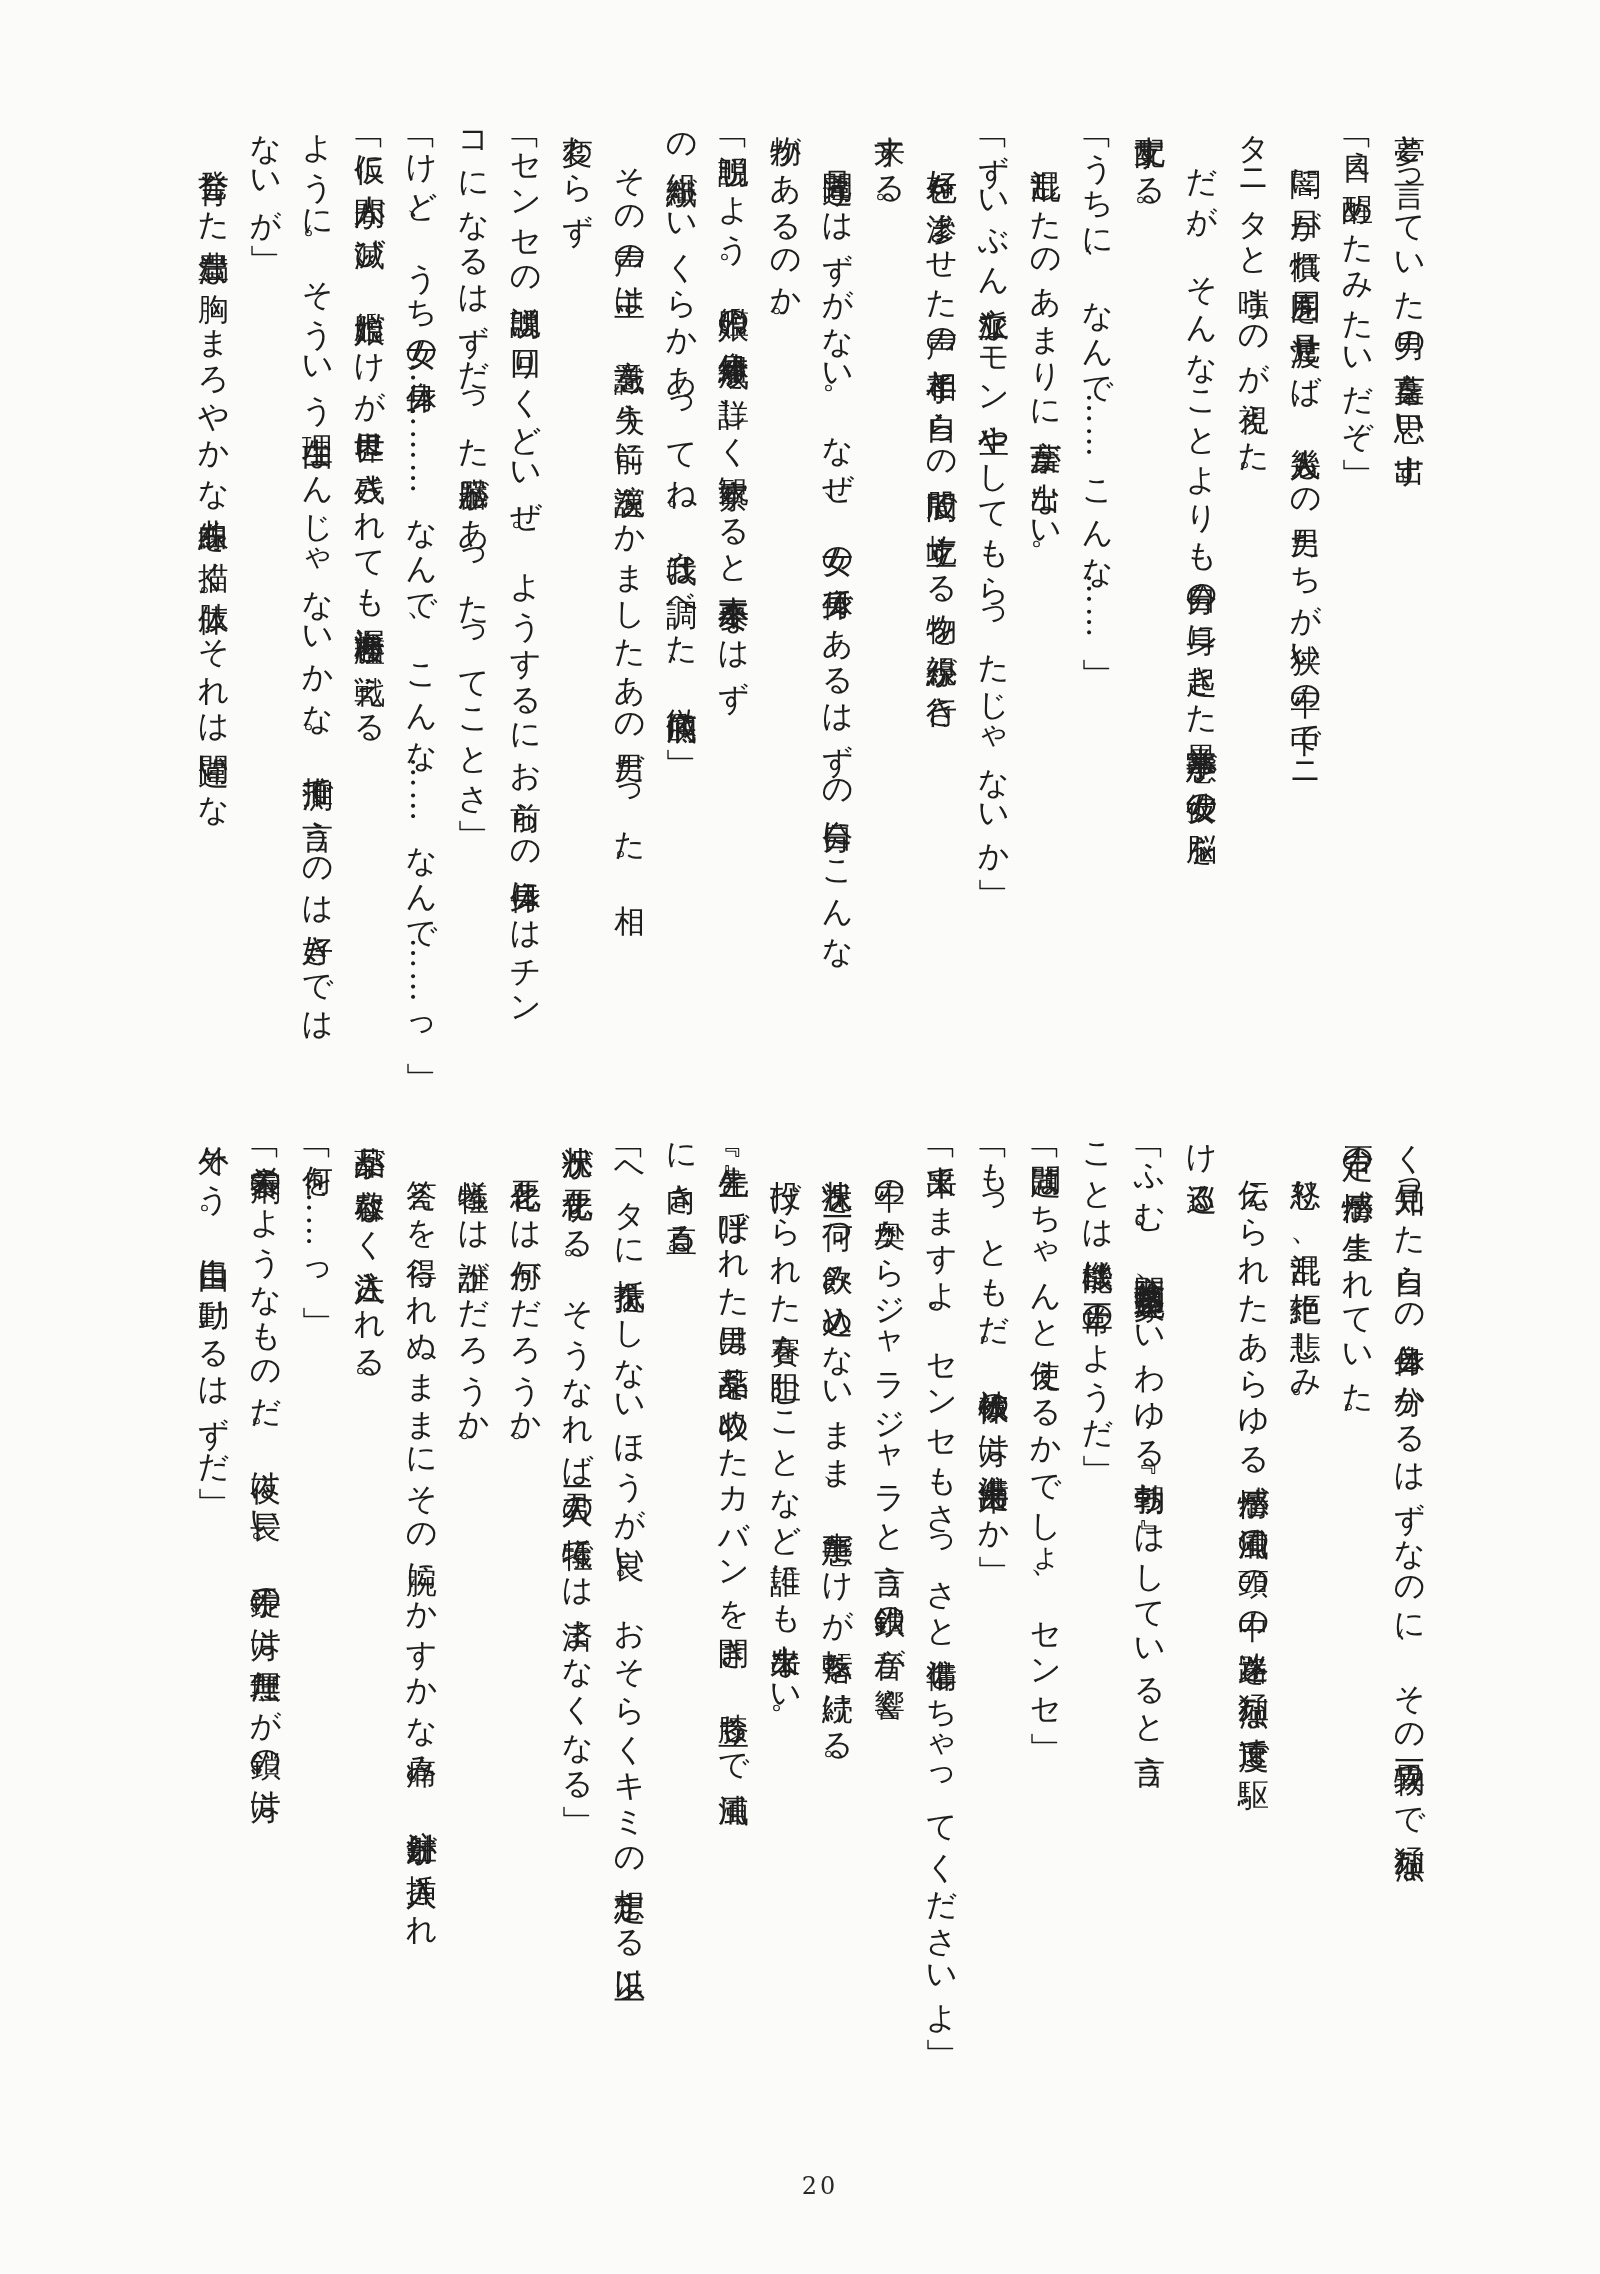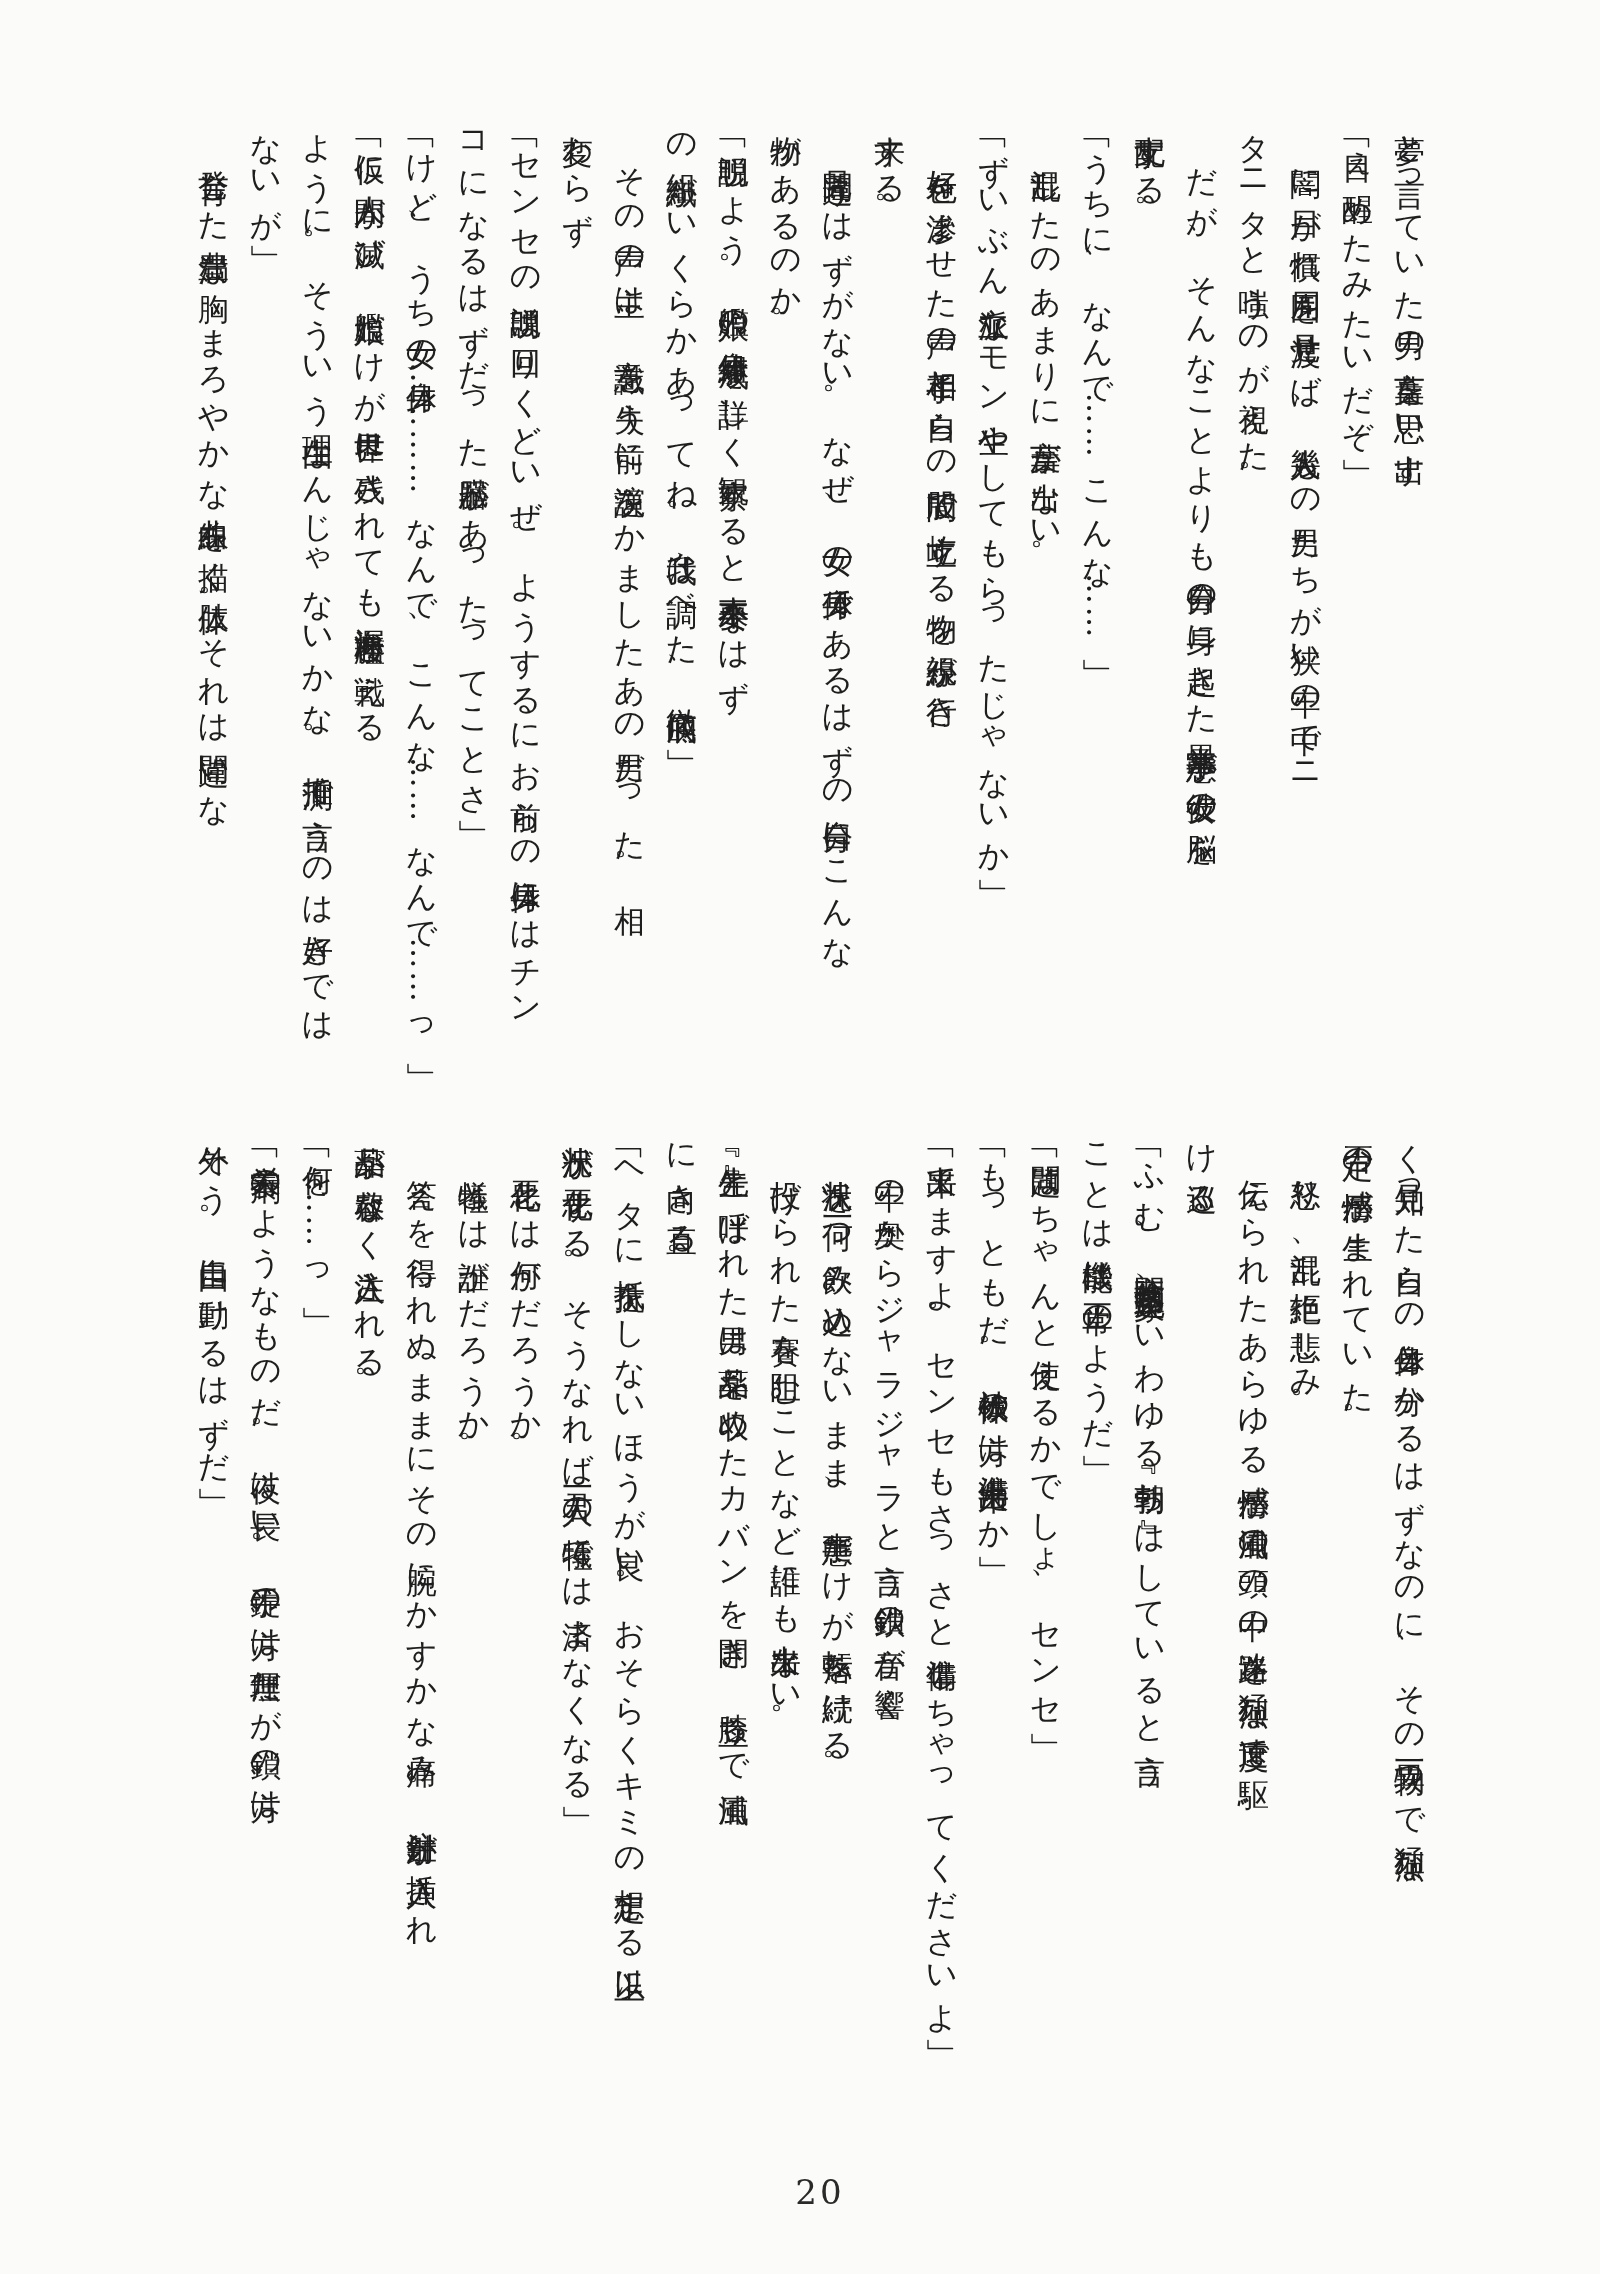--- a/index.html
+++ b/index.html
@@ -33,21 +33,21 @@
     margin: 0;
     padding: 0;
   }
   .page-number {
     position: absolute;
     top: 2172px;
     left: 770px;
     width: 100px;
     text-align: center;
     font-family: "DejaVu Serif", "Liberation Serif", serif;
-    font-size: 34px;
+    font-size: 24px;
     letter-spacing: 3px;
     color: #2a2a2a;
   }
 </style>
 </head>
 <body>
 
 <div class="dan" id="top-dan">
     <p class="line" style="text-indent: 0px;">夢と言っていた男の言葉を思い出す。</p>
     <p class="line" style="text-indent: 17px;">「目ぇ醒めたみたいだぞ」</p>

